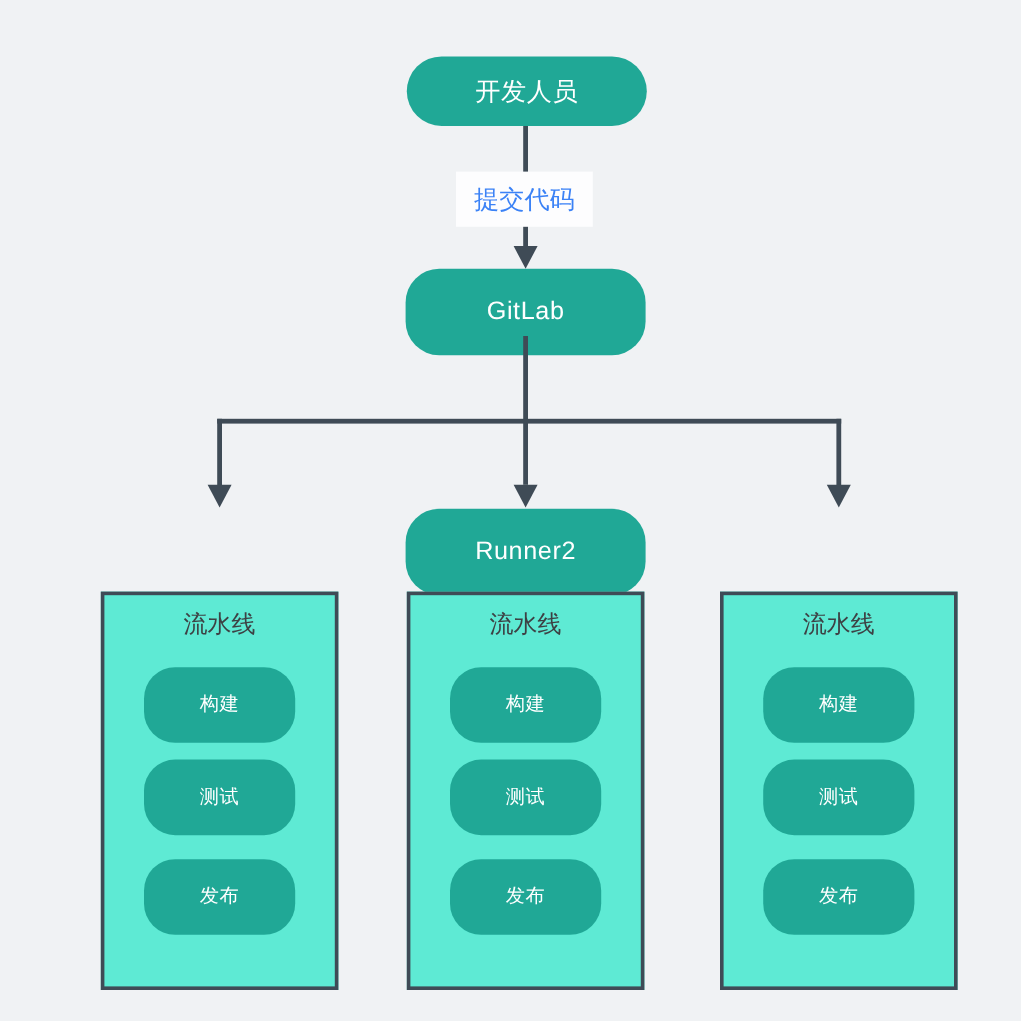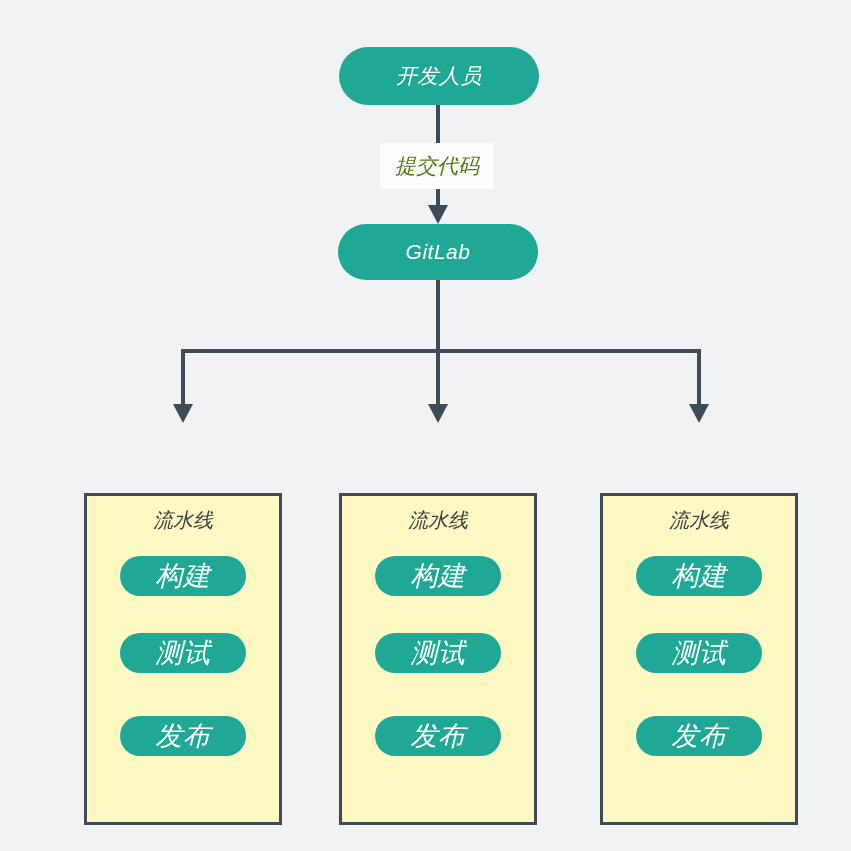--- a/index.html
+++ b/index.html
@@ -3,64 +3,64 @@
 <meta charset="utf-8">
 <style>
   html,body{margin:0;padding:0;}
   body{
     width:851px;height:851px;
     background:#f0f2f4;
     font-family:"Liberation Sans","DejaVu Sans",sans-serif;
     position:relative;
     overflow:hidden;
   }
-  .stage{position:absolute;left:0;top:0;width:851px;height:851px;font-style:italic;}
+  .stage{position:absolute;left:0;top:0;width:851px;height:851px;}
 
   
   .pill{
     position:absolute;
     background:#20a896;
     color:#ffffff;
     display:flex;align-items:center;justify-content:center;
     font-size:21px;
     letter-spacing:0.5px;
   }
   .pill-lg{width:200px;height:58px;border-radius:29px;}
-  .pill-md{width:200px;height:56px;border-radius:28px;}
-  .pill-sm{width:126px;height:40px;border-radius:26px;font-size:27px;}
+  .pill-md{width:200px;height:72px;border-radius:28px;}
+  .pill-sm{width:126px;height:63px;border-radius:26px;font-size:16px;}
 
   
   .line{position:absolute;background:#3f4b56;}
   .arrow-down{
     position:absolute;
     width:0;height:0;
     border-left:10px solid transparent;
     border-right:10px solid transparent;
     border-top:19px solid #3f4b56;
   }
 
   
   .edge-label{
     position:absolute;
     left:380px;top:143px;
     width:114px;height:46px;
     background:#fdfdfe;
-    color:#4d7c0f;
+    color:#3b82f6;
     font-size:21px;
     display:flex;align-items:center;justify-content:center;
   }
 
   
   .pipebox{
     position:absolute;
     top:493px;
     width:198px;height:332px;
     box-sizing:border-box;
     border:3px solid #3f4b56;
-    background:#fef9c3;
+    background:#5eead4;
   }
   .pipebox .pipetitle{
     position:absolute;
     top:11px;left:0;width:100%;
     text-align:center;
     color:#3d4144;
     font-size:20px;
   }
   .pipebox .pill-sm{left:33px;}
   .stage-1{top:60px;}
@@ -81,20 +81,21 @@
   <div class="pill pill-md" style="left:338px;top:224px;">GitLab</div>
 
   <div class="line" style="left:436px;top:280px;width:4px;height:124px;"></div>
   <div class="line" style="left:181px;top:349px;width:520px;height:4px;"></div>
   <div class="line" style="left:181px;top:349px;width:4px;height:56px;"></div>
   <div class="line" style="left:697px;top:349px;width:4px;height:56px;"></div>
   <div class="arrow-down" style="left:173px;top:404px;"></div>
   <div class="arrow-down" style="left:428px;top:404px;"></div>
   <div class="arrow-down" style="left:689px;top:404px;"></div>
 
+  <div class="pill pill-md" style="left:338px;top:424px;">Runner2</div>
 
   <div class="pipebox" style="left:84px;">
     <div class="pipetitle">流水线</div>
     <div class="pill pill-sm stage-1">构建</div>
     <div class="pill pill-sm stage-2">测试</div>
     <div class="pill pill-sm stage-3">发布</div>
   </div>
 
   <div class="pipebox" style="left:339px;">
     <div class="pipetitle">流水线</div>

